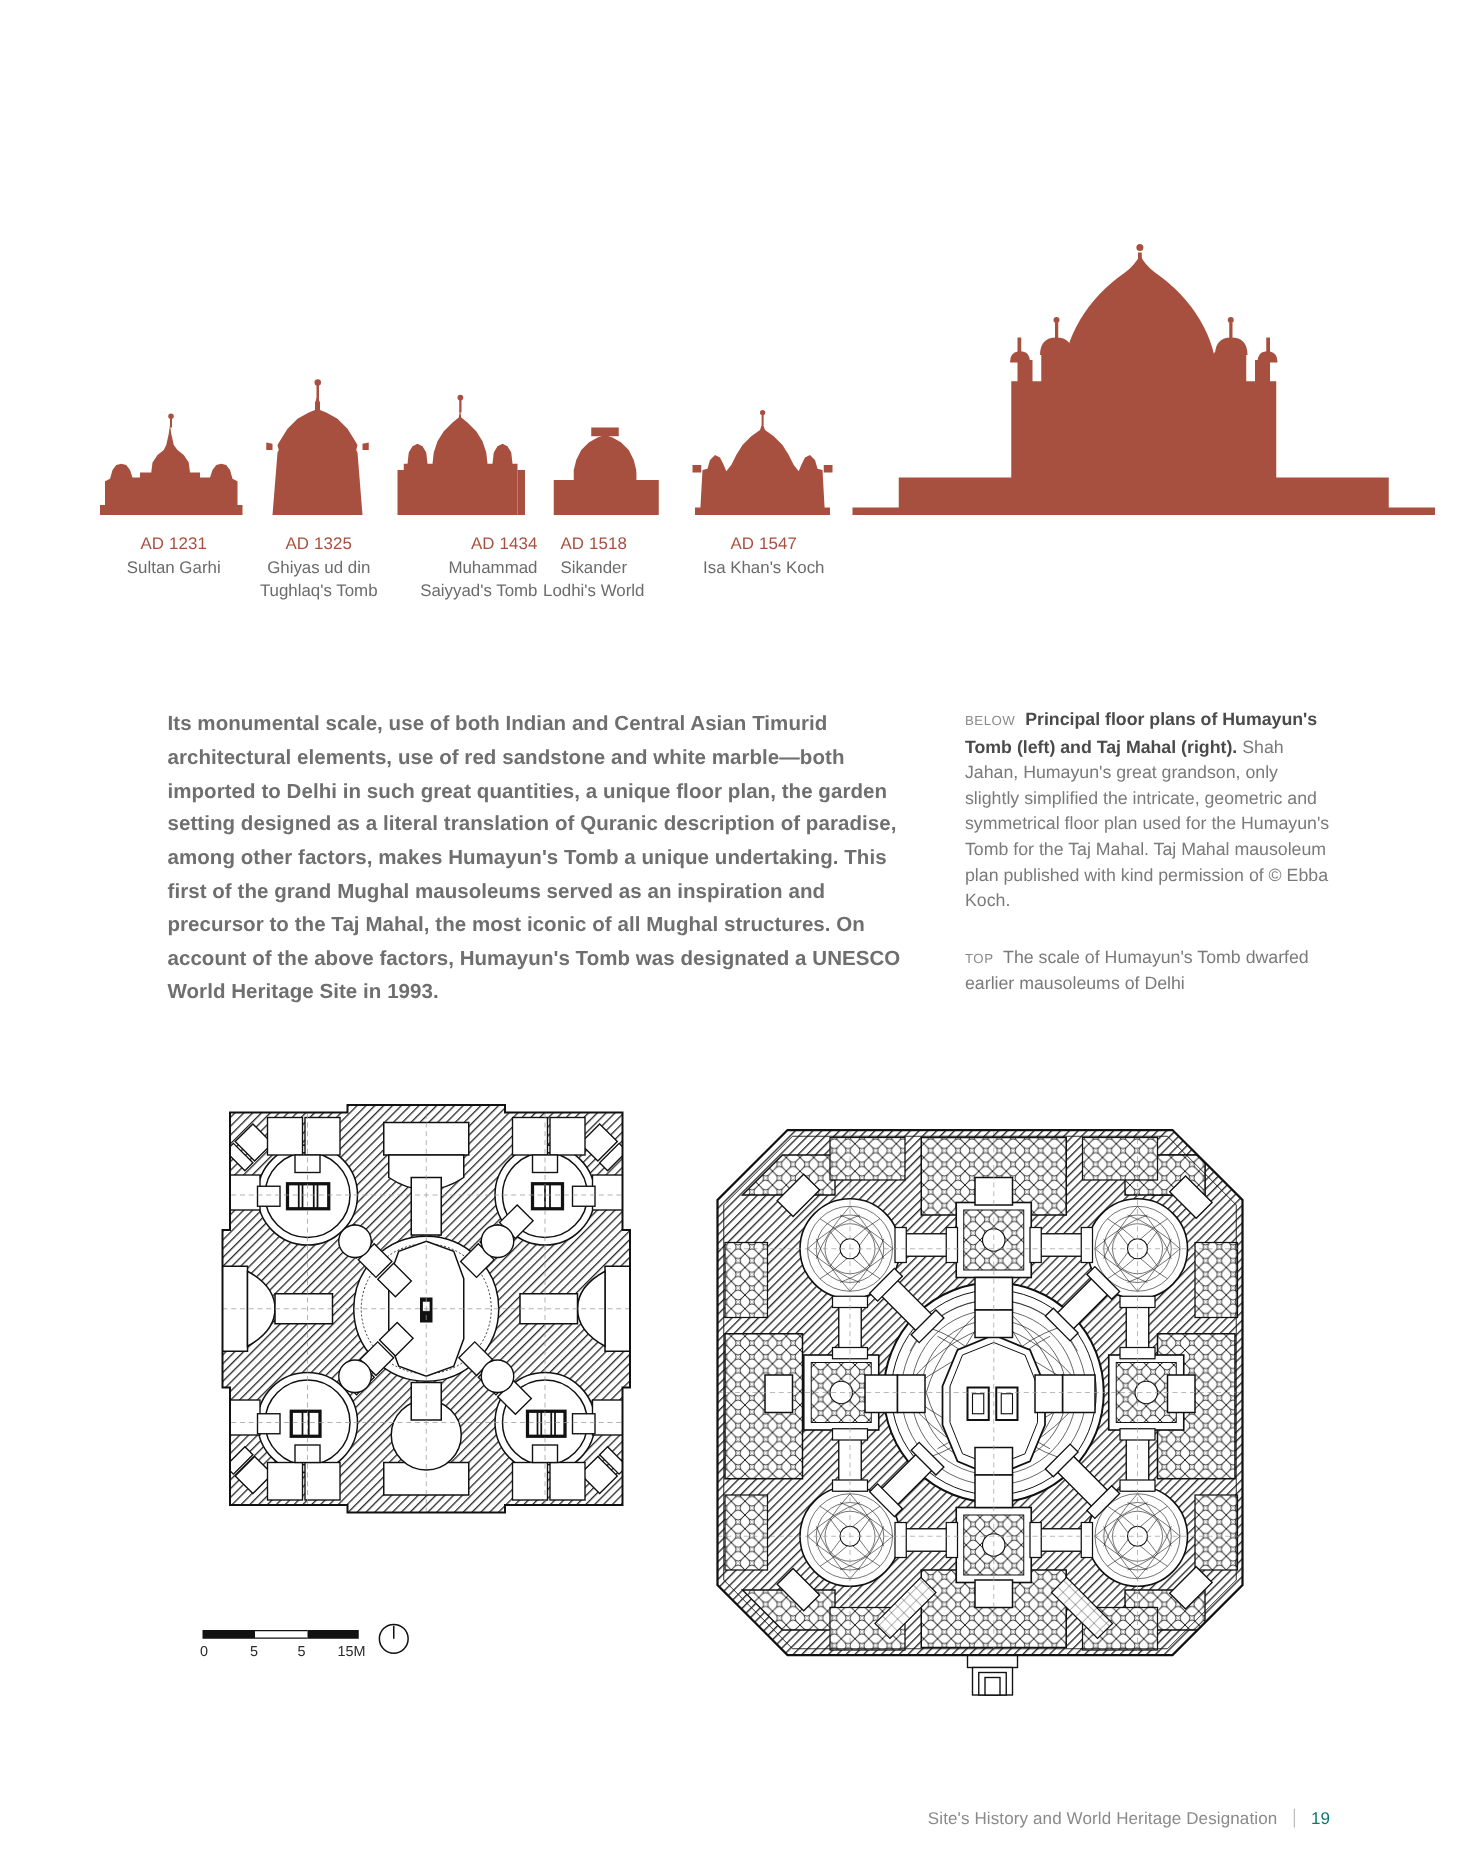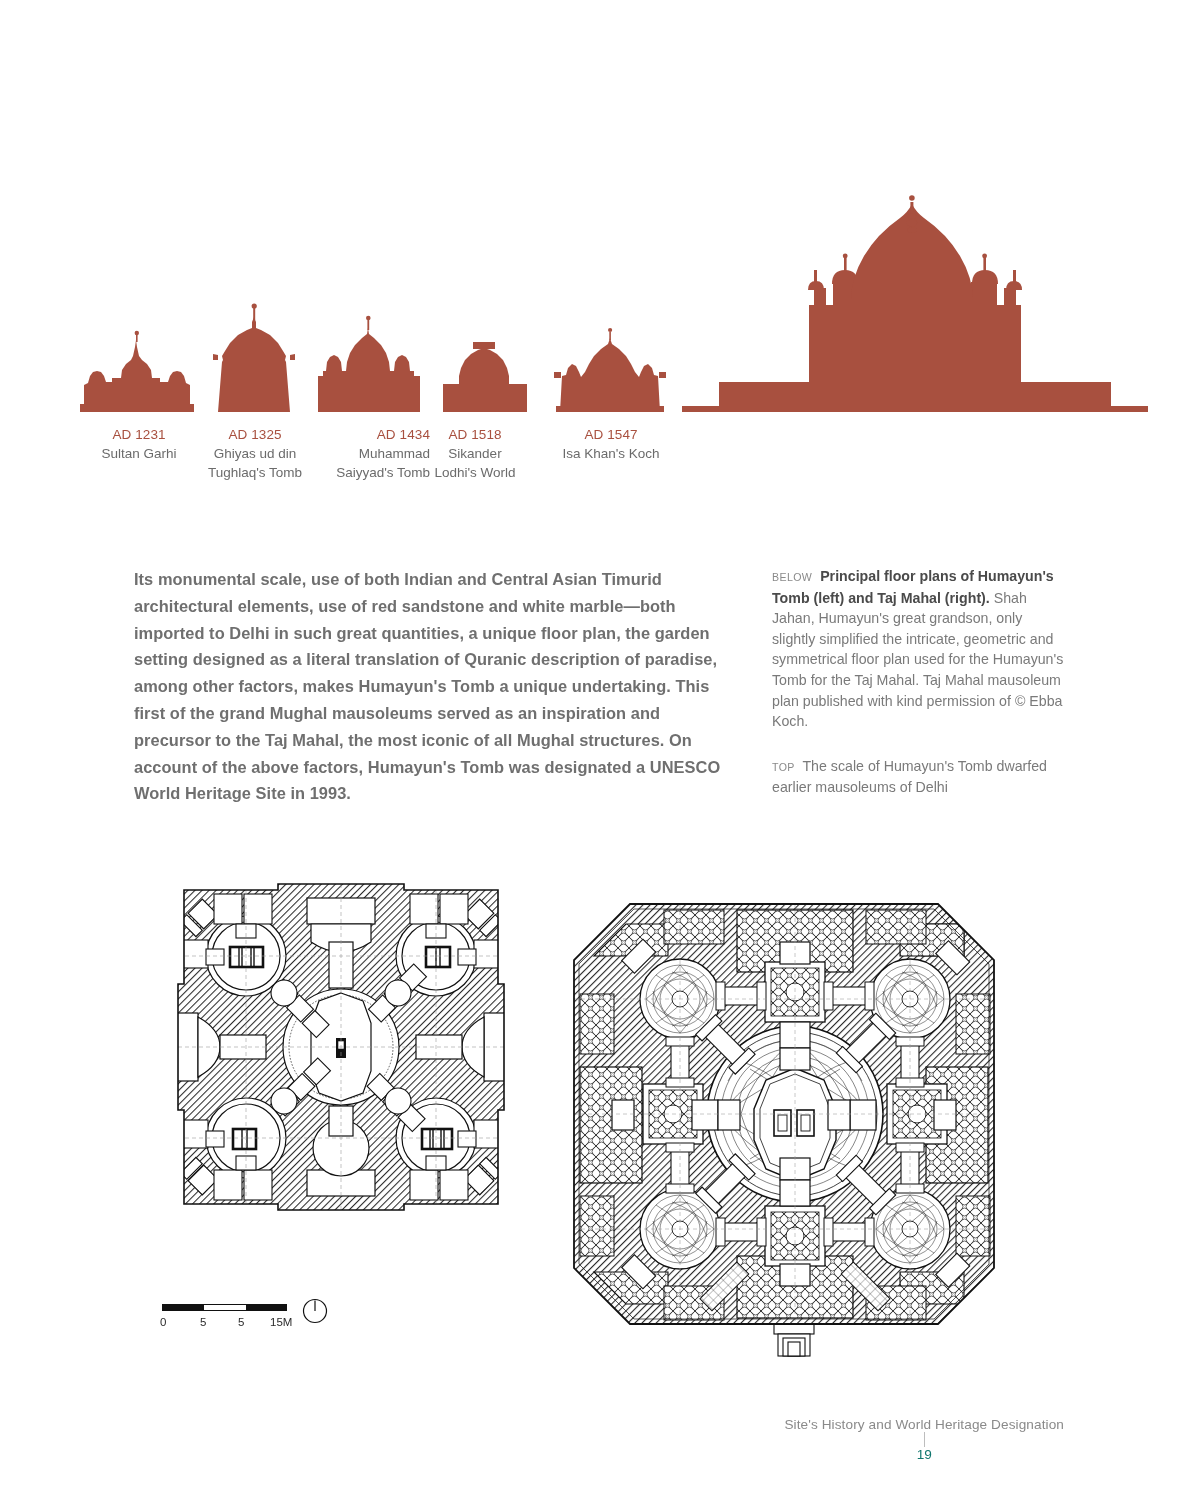--- a/index.html
+++ b/index.html
@@ -112,21 +112,21 @@
   #north {
     position: absolute; left: 140px; top: 0px;
     width: 26px; height: 26px;
   }
 
   
   #footer {
     position: absolute;
     right: 114px; bottom: 38px;
     display: flex; align-items: center;
-    font-size: 13.6px; color: #8a8a8a; flex-direction: column;
+    font-size: 13.6px; color: #8a8a8a;
   }
   #footer .f-title { letter-spacing: .1px; }
   #footer .f-sep {
     display: inline-block;
     width: 1px; height: 15px;
     background: #bdbdbd;
     margin: 0 13px;
   }
   #footer .f-page { color: #0f766e; }
 </style>

